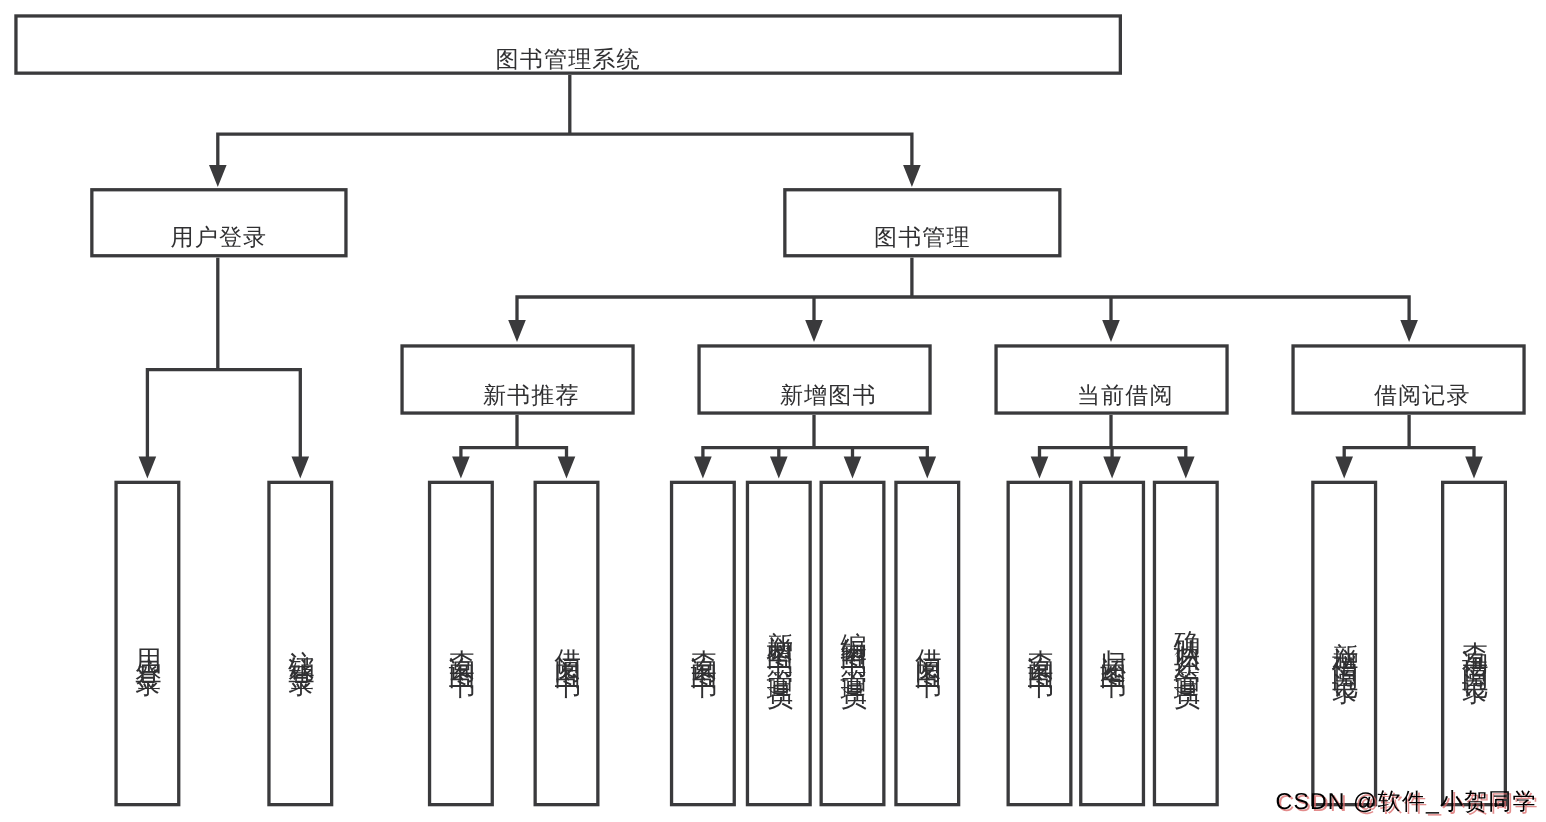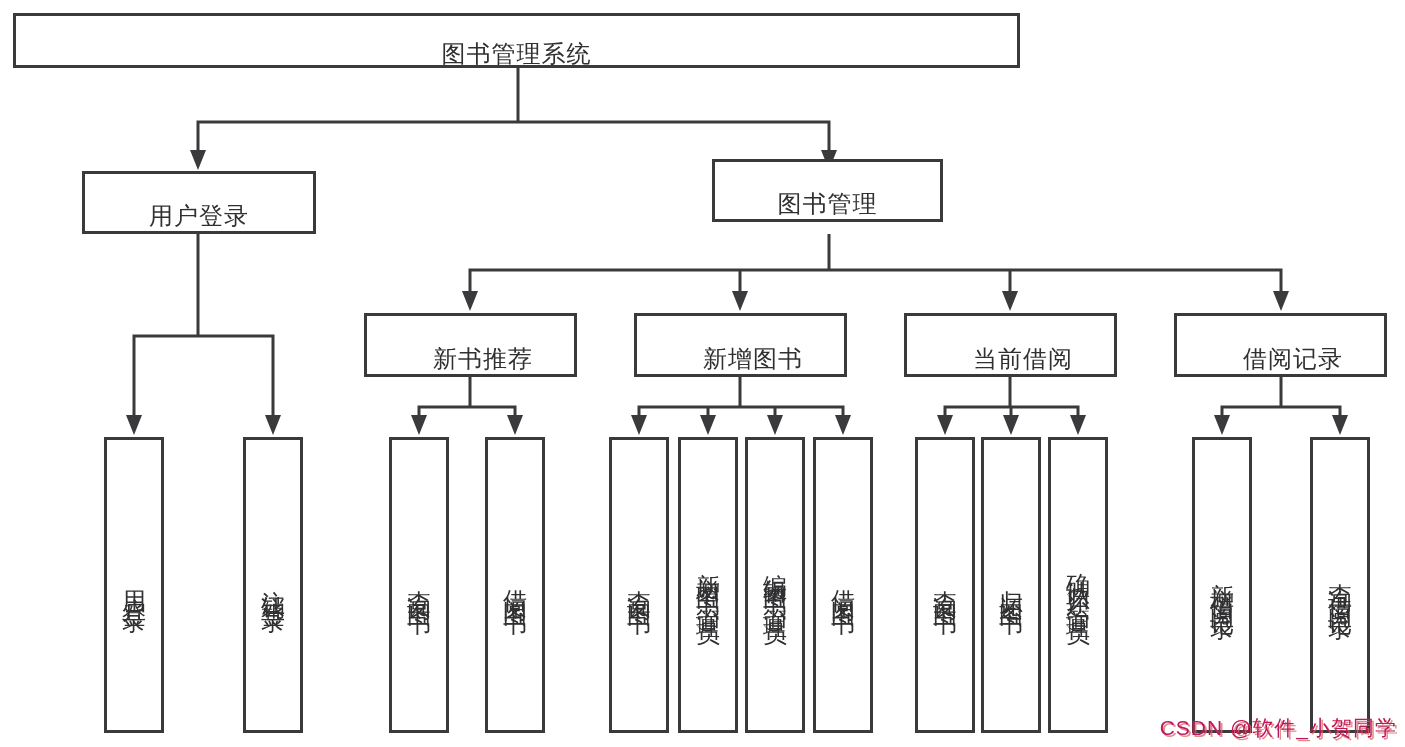--- a/index.html
+++ b/index.html
@@ -16,24 +16,24 @@
   .box {
     position: absolute;
     box-sizing: border-box;
     border: 3px solid #3a3a3c;
     background: #ffffff;
     display: flex;
     align-items: center;
     justify-content: center;
     z-index: 2;
   }
-  .h-label { font-size: 24px; letter-spacing: 1px; white-space: nowrap; margin-top: 27px; }
+  .h-label { font-size: 21px; letter-spacing: 1px; white-space: nowrap; margin-top: 27px; }
   .root-box { left: 13px; top: 13px; width: 1007px; height: 55px; }
   .l2-user  { left: 82px;  top: 171px; width: 234px; height: 63px; }
-  .l2-book  { left: 712px; top: 159px; width: 231px; height: 63px; }
+  .l2-book  { left: 712px; top: 171px; width: 253px; height: 63px; }
   .l3 { top: 313px; width: 213px; height: 64px; padding-left: 25px; }
   .m0 { left: 364px; }
   .m1 { left: 634px; }
   .m2 { left: 904px; }
   .m3 { left: 1174px; text-align: center; }
   .leaf { top: 437px; width: 60px; height: 296px; }
   .v-label {
     writing-mode: vertical-rl;
     text-orientation: mixed;
     font-size: 24px;
@@ -45,21 +45,21 @@
   .r0 { left: 389px; }  .r1 { left: 485px; }
   .b0 { left: 609px; }  .b1 { left: 678px; }  .b2 { left: 745px; }  .b3 { left: 813px; }
   .c0 { left: 915px; }  .c1 { left: 981px; }  .c2 { left: 1048px; }
   .d0 { left: 1192px; } .d1 { left: 1310px; }
   .watermark {
     position: absolute;
     right: 8px;
     top: 714px;
     z-index: 3;
     font-size: 21px;
-    color: #be185d;
+    color: #000000;
     text-shadow: 2px 2px 0 rgba(217, 102, 102, 0.75);
     letter-spacing: 1px;
     white-space: nowrap;
   }
 </style>
 </head>
 <body>
 
 <div class="stage">
 

